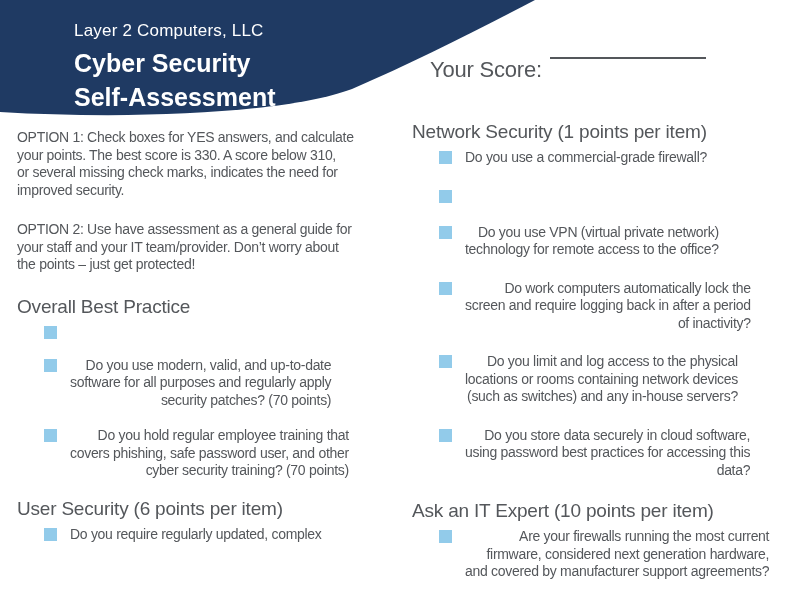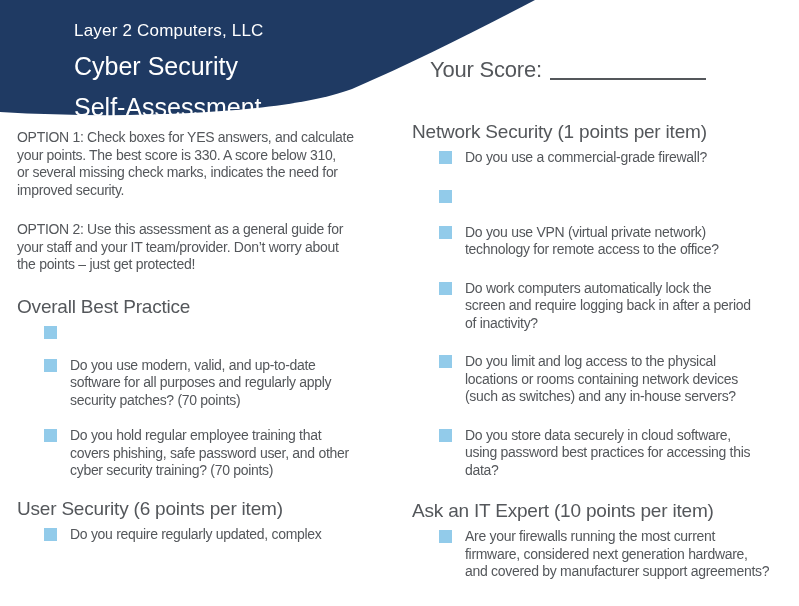--- a/index.html
+++ b/index.html
@@ -12,45 +12,45 @@
     overflow: hidden;
     font-family: "Liberation Sans", sans-serif;
     color: #54575b;
   }
 
   
   .header-shape { position: absolute; top: 0; left: 0; width: 545px; height: 125px; }
 
   .header-text { position: absolute; left: 74px; top: 21px; color: #ffffff; }
   .company-name { font-size: 17px; letter-spacing: 0.2px; margin-bottom: 5px; }
-  .doc-title { font-size: 25px; font-weight: normal; line-height: 41px; white-space: pre-line; }
+  .doc-title { font-size: 25px; font-weight: bold; line-height: 34px; white-space: pre-line; }
 
   
-  .score-row { position: absolute; left: 430px; top: 57px; display: flex; align-items: flex-end; }
+  .score-row { position: absolute; left: 430px; top: 57px; display: flex; }
   .score-label { font-size: 22px; letter-spacing: -0.2px; }
   .score-line { display: inline-block; width: 156px; height: 0; border-bottom: 2px solid #54575b; margin-left: 8px; margin-bottom: 3px; }
 
   
   .col { position: absolute; font-size: 14px; line-height: 17.5px; letter-spacing: -0.3px; }
   .col-left  { left: 17px;  top: 129px; width: 392px; }
   .col-right { left: 412px; top: 121px; width: 387px; }
 
   .para { white-space: pre-line; margin-bottom: 22px; }
 
   .section-title { font-size: 19px; line-height: 22px; letter-spacing: -0.2px; margin-bottom: 6px; }
 
   .item { display: flex; padding-left: 27px; margin-bottom: 18px; }
   .col-right .item { margin-bottom: 21px; }
   .checkbox {
     width: 13px; height: 13px; flex: 0 0 13px;
     background: #92cbea;
     margin-top: 2px; margin-right: 13px;
     cursor: pointer;
   }
-  .item-text { white-space: pre-line; }
+  .item-text { white-space: pre-line; text-align: right; }
 </style>
 </head>
 <body>
 
 <div class="page">
 
   <svg class="header-shape" viewBox="0 0 545 125" xmlns="http://www.w3.org/2000/svg" aria-hidden="true">
     <path d="M0,0 L535,0 C478,30 415,62 352,89 C288,113 135,120 0,112 Z" fill="#1f3a63"></path>
   </svg>
 
@@ -63,21 +63,21 @@
   <div class="score-row">
     <span class="score-label">Your Score:</span>
     <span class="score-line"></span>
   </div>
 
   <div class="col col-left">
     <div class="para">OPTION 1: Check boxes for YES answers, and calculate
 your points. The best score is 330. A score below 310,
 or several missing check marks, indicates the need for
 improved security.</div>
-    <div class="para">OPTION 2: Use this assessment as a general guide for
+    <div class="para">OPTION 2: Use have assessment as a general guide for
 your staff and your IT team/provider. Don’t worry about
 the points – just get protected!</div>
 
     <div class="section">
       <div class="section-title">Overall Best Practice</div>
       <div class="item">
         <span class="checkbox"></span>
       </div>
       <div class="item">
         <span class="checkbox"></span>

